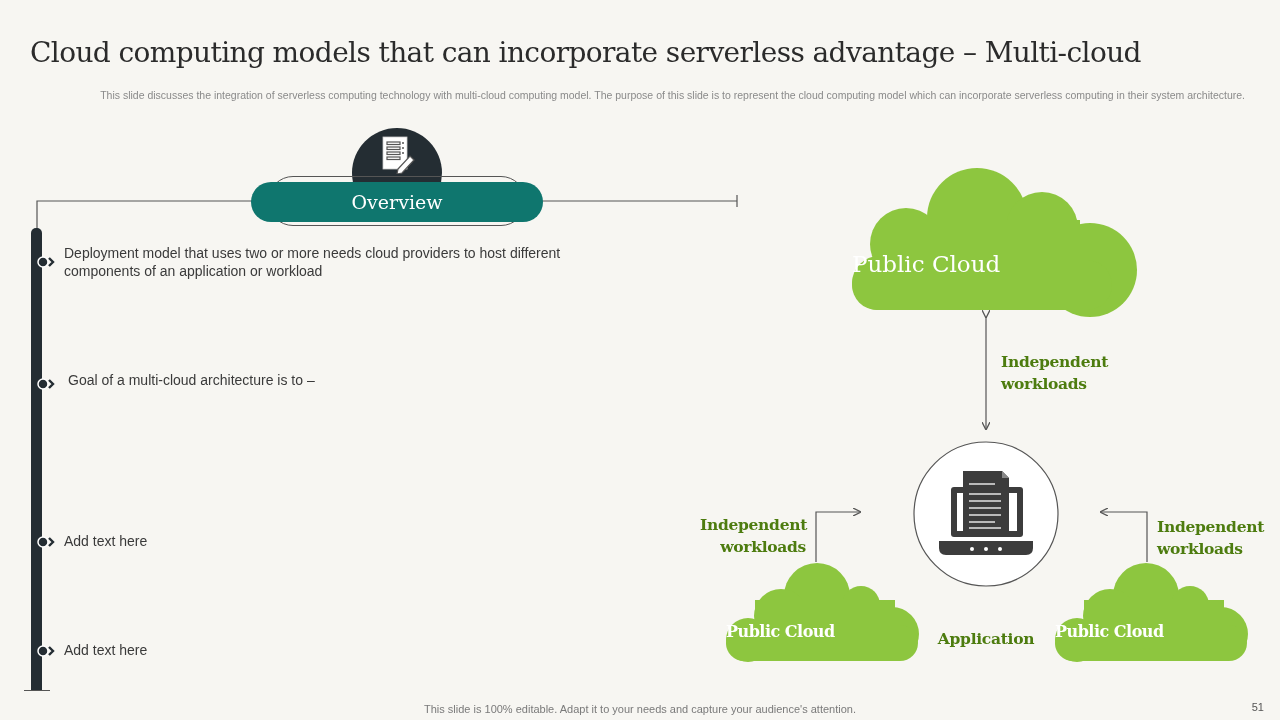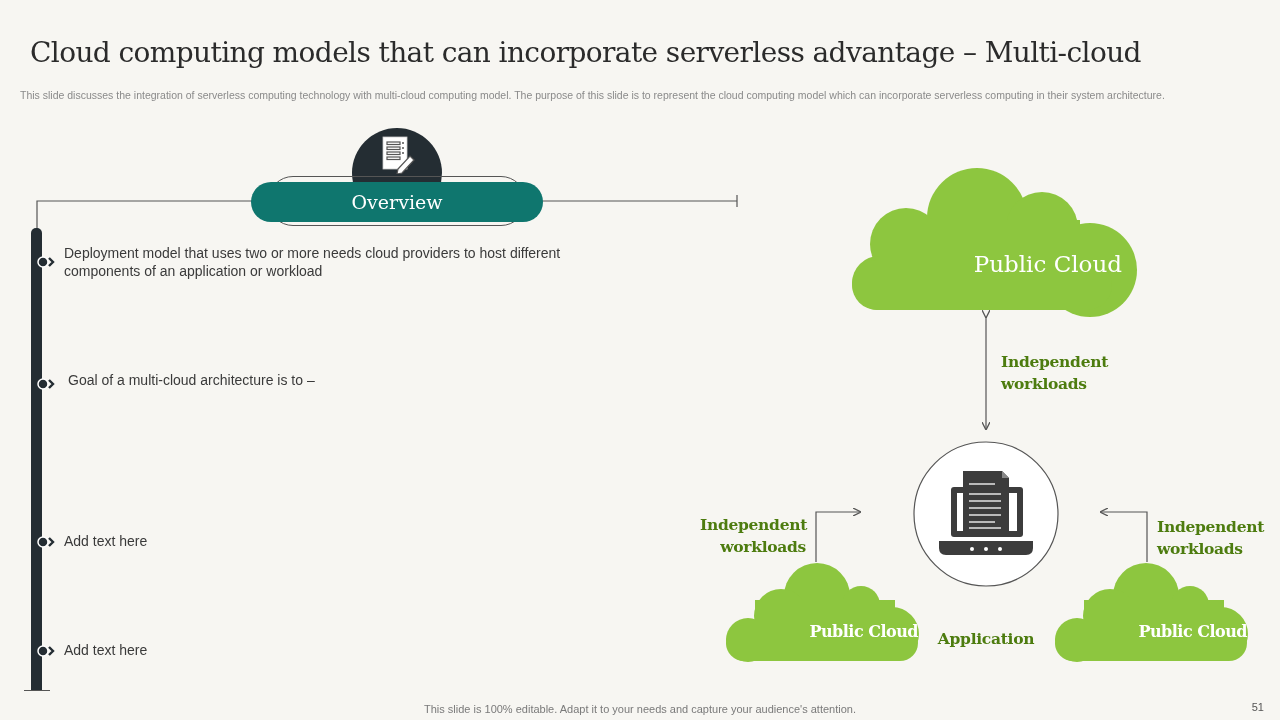--- a/index.html
+++ b/index.html
@@ -1,37 +1,37 @@
 <!DOCTYPE html>
 <html><head>
 <meta charset="utf-8">
 <style>
   html, body { margin:0; padding:0; }
   body { width:1280px; height:720px; background:#f7f6f2; position:relative; overflow:hidden; font-family:"Liberation Sans", sans-serif; }
   .abs { position:absolute; }
   .title { left:30px; top:36px; font-family:"DejaVu Serif", serif; font-size:28px; color:#2b2b2b; letter-spacing:-0.6px; white-space:nowrap; }
-  .subtitle { left:20px; top:89px; width:1215px; font-size:10.5px; line-height:13px; color:#8a8a8a; }
+  .subtitle { left:30px; top:89px; width:1215px; font-size:10.5px; line-height:13px; color:#8a8a8a;text-align:right; }
   .footer { left:0; width:1280px; top:703px; text-align:center; font-size:11px; color:#7a7a7a; }
   .pagenum { right:16px; top:701px; font-size:11px; color:#555; }
 
   .overview-pill { left:251px; top:182px; width:292px; height:40px; background:#0f766e; border-radius:20px; color:#fff; font-family:"DejaVu Serif", serif; font-size:19px; display:flex; align-items:center; justify-content:center; }
   .overview-outline { left:268px; top:176px; width:258px; height:50px; border:1.5px solid #555; border-radius:26px; box-sizing:border-box; }
   .overview-dome { left:352px; top:128px; width:90px; height:90px; border-radius:50%; background:#242d33; }
   .overview-icon { left:380px; top:136px; width:36px; height:38px; }
 
   .timeline-bar { left:31px; top:228px; width:11px; height:463px; background:#242d33; border-radius:5px 5px 0 0; }
   .timeline-base { left:24px; top:690px; width:26px; height:1px; background:#555; }
 
   .bullet { width:20px; height:14px; }
   .item-text { font-size:14px; line-height:18px; color:#3a3a3a; }
   .sub-list { margin:0; padding:0; list-style:none; }
   .sub-list li { position:relative; padding-left:42px; font-size:14px; line-height:17.5px; color:#3a3a3a; }
   .sub-list li::before { content:""; position:absolute; left:24px; top:7px; width:5px; height:5px; background:#555; }
 
-  .cloud-label { color:#fff; font-family:"DejaVu Serif", serif; text-align:right; white-space:nowrap; }
+  .cloud-label { color:#fff; font-family:"DejaVu Serif", serif; text-align:left; white-space:nowrap; }
   .dlabel { font-family:"DejaVu Serif", serif; font-size:15.5px; line-height:22px; color:#4d7c0f; font-weight:bold; letter-spacing:-0.3px; }
 </style>
 </head>
 <body>
 
 <div class="abs title">Cloud computing models that can incorporate serverless advantage – Multi-cloud</div>
 <div class="abs subtitle">This slide discusses the integration of serverless computing technology with multi-cloud computing model. The purpose of this slide is to represent the cloud computing model which can incorporate serverless computing in their system architecture.</div>
 
 <svg class="abs" style="left:0;top:0;" width="760" height="240">
   <polyline points="37,230 37,201 252,201" fill="none" stroke="#555" stroke-width="1.2"></polyline>

